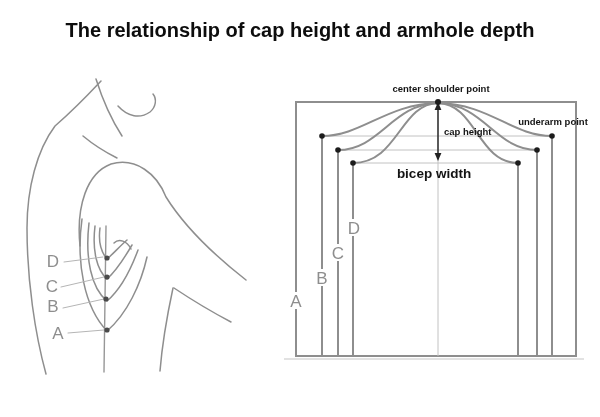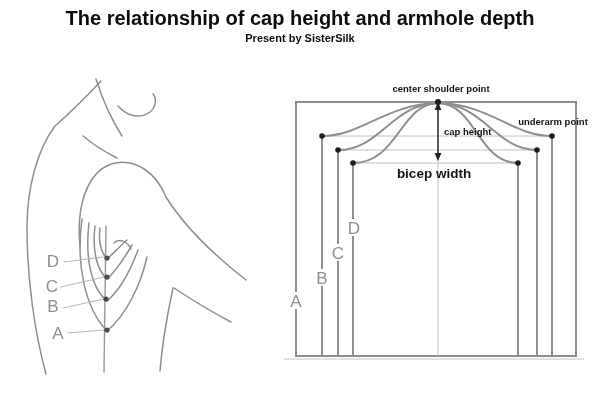--- a/index.html
+++ b/index.html
@@ -1,41 +1,40 @@
 <!DOCTYPE html>
 <html><head>
 <meta charset="utf-8">
 <style>
   html,body{margin:0;padding:0;background:#fff;}
   .stage{
     position:relative;width:600px;height:417px;background:#ffffff;overflow:hidden;
     font-family:"Liberation Sans",sans-serif;
   }
-  .hdr{position:absolute;top:0;left:0;width:100%;text-align:center;z-index:2;}
+  .hdr{position:absolute;top:12px;left:0;width:100%;text-align:center;z-index:2;}
   .hdr h1{
     margin:7px 0 0 0;font-size:20px;line-height:22px;font-weight:bold;color:#0d0d0d;
     font-family:"Liberation Sans",sans-serif;letter-spacing:0;
   }
   .hdr .subtitle{
     margin-top:3px;font-size:11px;font-weight:bold;color:#0d0d0d;
   }
   svg.scene{position:absolute;left:0;top:0;width:600px;height:417px;z-index:1;}
   svg text{font-family:"Liberation Sans",sans-serif;}
   .letter{fill:#8e8e8e;font-size:17px;}
   .anno{fill:#141414;font-weight:bold;font-size:9.5px;}
   .anno-big{fill:#141414;font-weight:bold;font-size:13.5px;}
 </style>
 </head>
 <body>
 
 <div class="stage">
 
   <div class="hdr">
     <h1>The relationship of cap height and armhole depth</h1>
-    <div class="subtitle">Present by SisterSilk</div>
   </div>
 
   <svg class="scene" viewBox="0 0 600 417" xmlns="http://www.w3.org/2000/svg">
 
     <g fill="none" stroke="#8e8e8e" stroke-width="1.5" stroke-linecap="round">
 
       <path d="M101,81 C86,97 70,113 55,126 C37,150 27,188 27,228 C27,280 35,334 46,374"></path>
       <path d="M96,79 C102,98 111,119 122,136"></path>
       <path d="M118,106 C128,117 140,119 150,112 C156,107 157,99 153,94"></path>
       <path d="M83,136 C95,146 107,153 117,158"></path>

